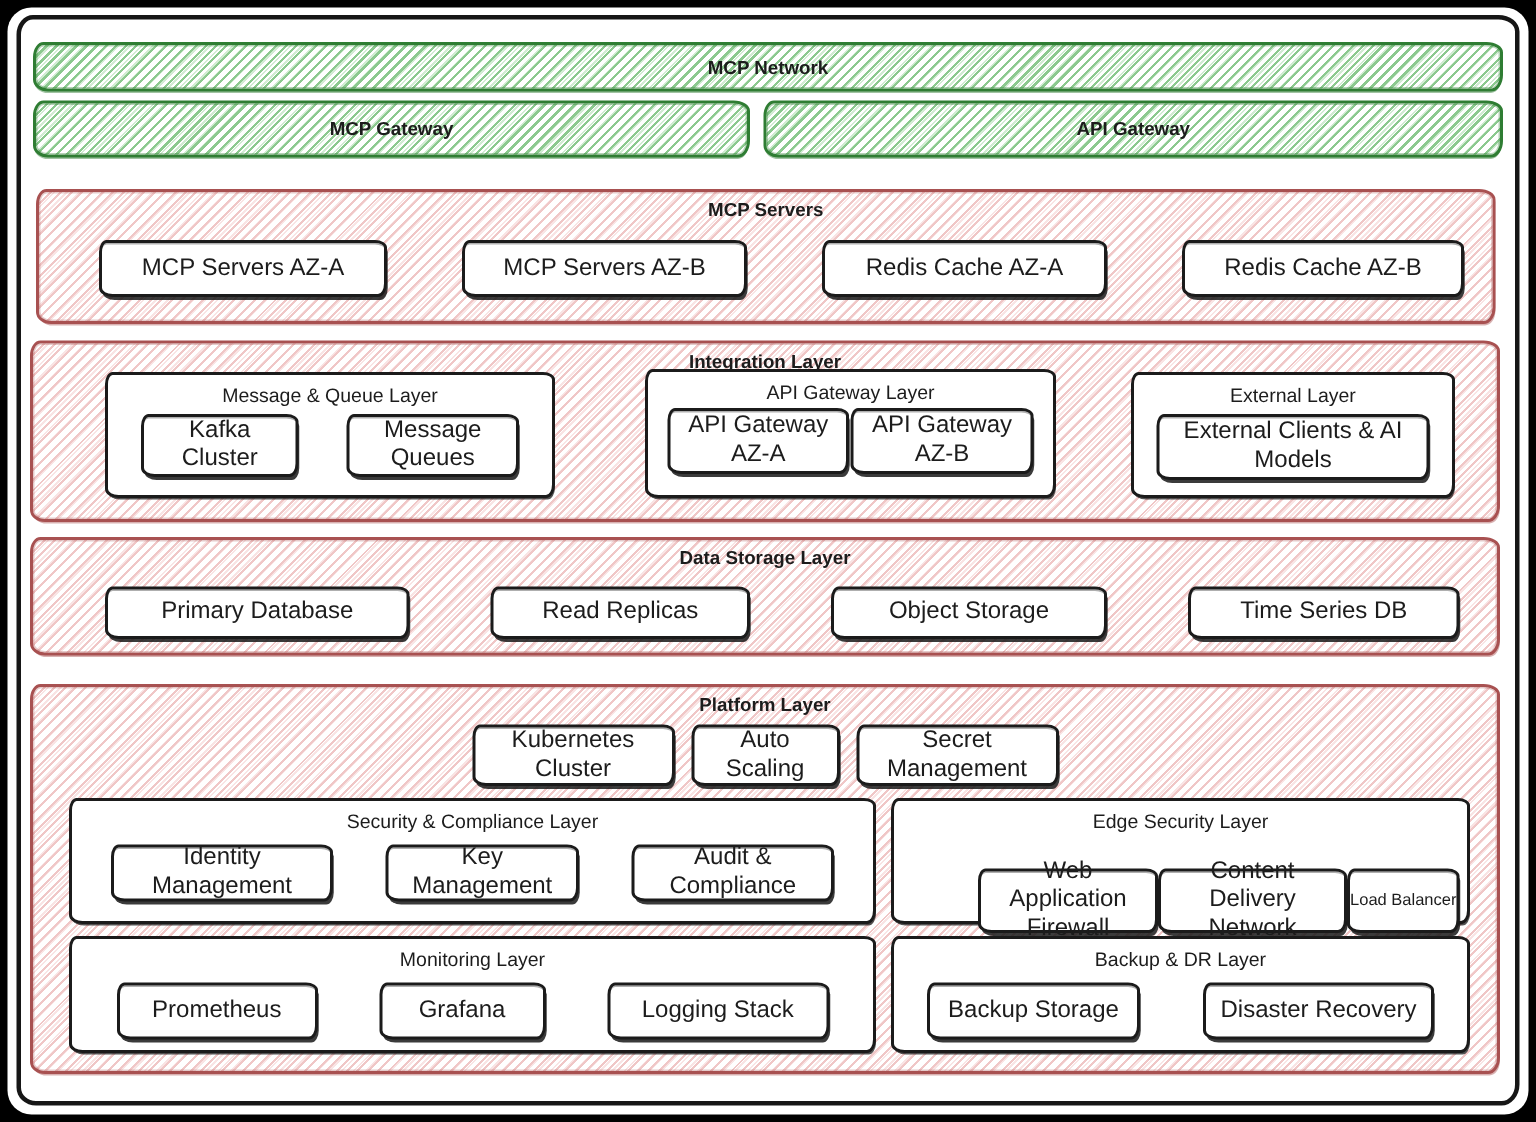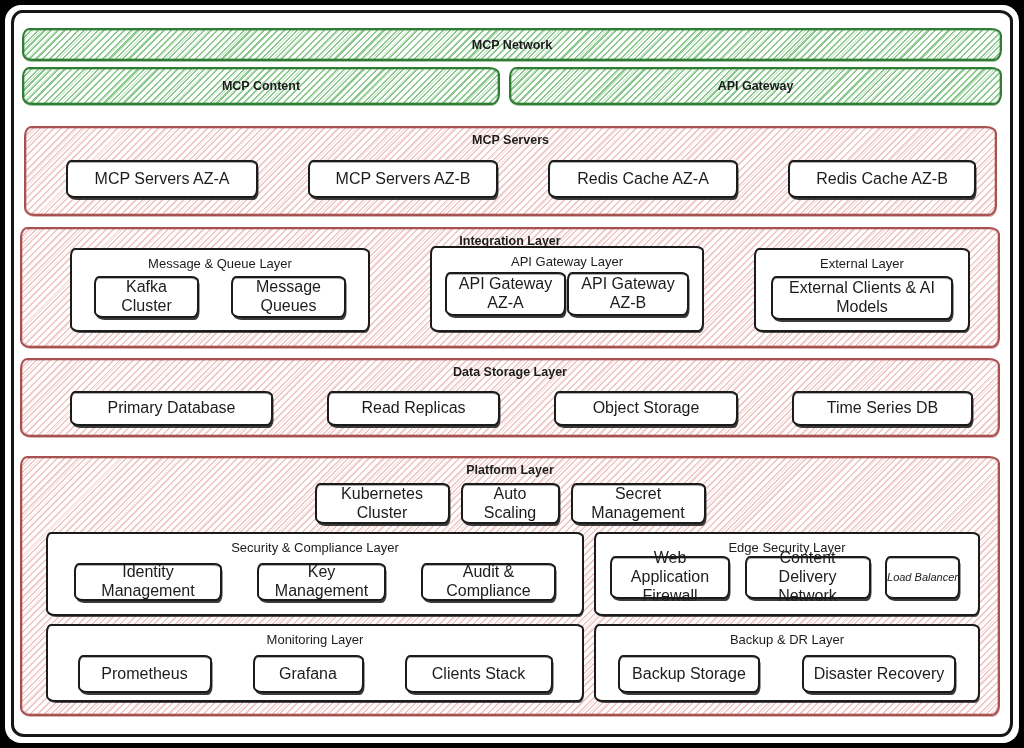--- a/index.html
+++ b/index.html
@@ -91,21 +91,21 @@
 <body>
 
 <div class="page">
   <div class="canvas"></div>
   <div class="frame"></div>
 
   <div class="bar hatch-green sk" style="left:22px; top:28px; width:980px; height:33px;">
     <span>MCP Network</span>
   </div>
   <div class="bar hatch-green sk" style="left:22px; top:67px; width:478px; height:38px;">
-    <span>MCP Content</span>
+    <span>MCP Gateway</span>
   </div>
   <div class="bar hatch-green sk" style="left:509px; top:67px; width:493px; height:38px;">
     <span>API Gateway</span>
   </div>
 
   <section class="container hatch-red sk" style="left:24px; top:126px; width:973px; height:90px;">
     <div class="c-title">MCP Servers</div>
     <div class="row" style="top:32px; height:38px; padding-left:40px; gap:50px;">
       <div class="leaf sk2" style="width:192px;">MCP Servers AZ-A</div>
       <div class="leaf sk2" style="width:190px;">MCP Servers AZ-B</div>
@@ -164,33 +164,33 @@
       <div class="g-title">Security &amp; Compliance Layer</div>
       <div class="row" style="top:29px; height:38px; padding:0 26px; justify-content:space-between;">
         <div class="leaf sk2" style="width:148px;">Identity Management</div>
         <div class="leaf sk2" style="width:129px;">Key Management</div>
         <div class="leaf sk2" style="width:135px;">Audit &amp; Compliance</div>
       </div>
     </div>
 
     <div class="group sk2" style="left:572px; top:74px; width:386px; height:84px;">
       <div class="g-title">Edge Security Layer</div>
-      <div class="row" style="top:22px; height:43px; padding-left:14px; padding-right:18px; justify-content:space-between;">
+      <div class="row" style="top:45px; height:43px; padding-left:14px; padding-right:5px; justify-content:flex-end;">
         <div class="leaf sk2" style="width:120px;">Web Application Firewall</div>
         <div class="leaf sk2" style="width:126px;">Content Delivery Network</div>
-        <div class="leaf sk2" style="width:75px; padding:0; font-size:11px;font-style:italic;">Load Balancer</div>
+        <div class="leaf sk2" style="width:75px; padding:0; font-size:11px;">Load Balancer</div>
       </div>
     </div>
 
     <div class="group sk2" style="left:24px; top:166px; width:538px; height:78px;">
       <div class="g-title">Monitoring Layer</div>
       <div class="row" style="top:29px; height:38px; justify-content:center; gap:41px;">
         <div class="leaf sk2" style="width:134px;">Prometheus</div>
         <div class="leaf sk2" style="width:111px;">Grafana</div>
-        <div class="leaf sk2" style="width:148px;">Clients Stack</div>
+        <div class="leaf sk2" style="width:148px;">Logging Stack</div>
       </div>
     </div>
 
     <div class="group sk2" style="left:572px; top:166px; width:386px; height:78px;">
       <div class="g-title">Backup &amp; DR Layer</div>
       <div class="row" style="top:29px; height:38px; justify-content:center; gap:42px;">
         <div class="leaf sk2" style="width:142px;">Backup Storage</div>
         <div class="leaf sk2" style="width:154px;">Disaster Recovery</div>
       </div>
     </div>

